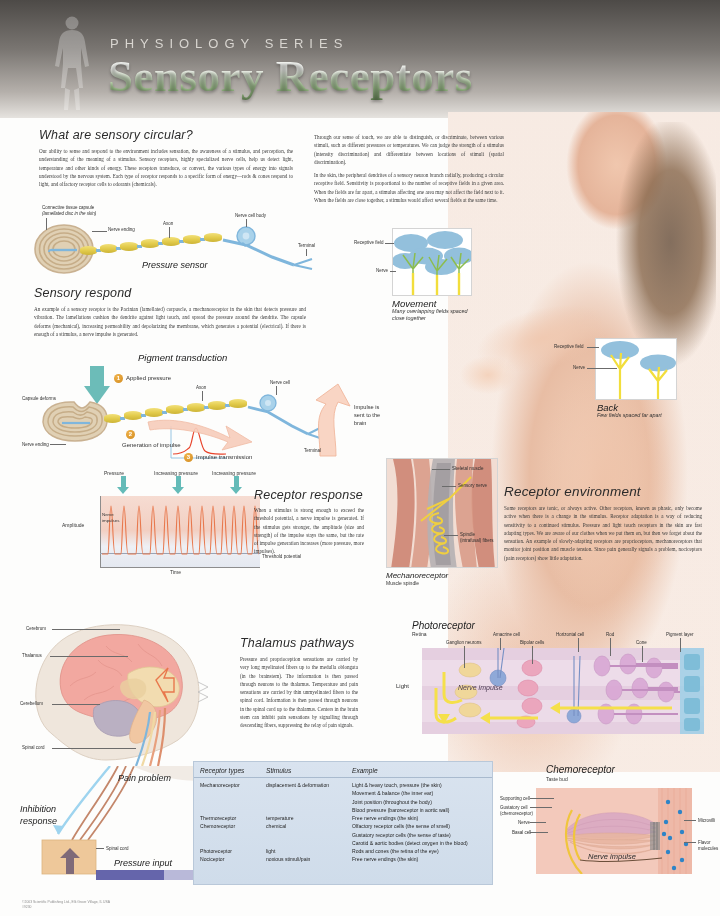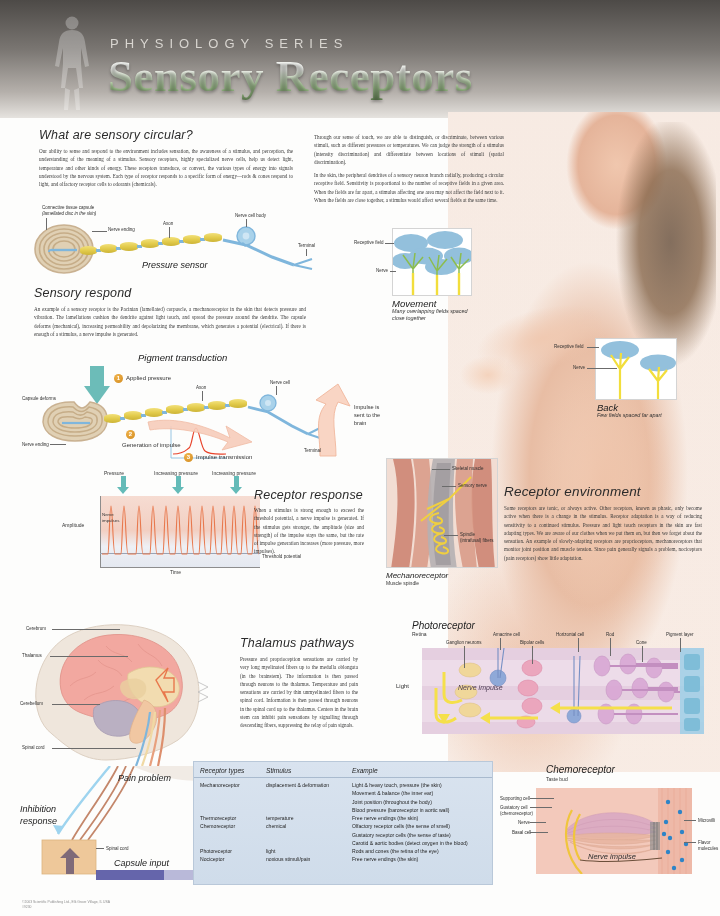--- a/index.html
+++ b/index.html
@@ -526,21 +526,21 @@
       <path d="M118 0 C150 14 178 16 190 14 L190 0 Z" fill="#eadfd6" opacity="0.6"></path>
       <rect x="28" y="74" width="54" height="34" fill="#eec89a" stroke="#dbb37f" stroke-width="0.8"></rect>
       <path d="M52 108 L52 92 L46 92 L56 82 L66 92 L60 92 L60 108 Z" fill="#7f6a78"></path>
       <rect x="82" y="104" width="108" height="10" fill="#4a4a9c" opacity="0.85"></rect>
       <rect x="150" y="104" width="40" height="10" fill="#ffffff" opacity="0.55"></rect>
     </svg>
     <div class="cap-i" style="position:absolute;left:6px;top:6px;width:60px;line-height:1.3;font-size:9px;margin-top:32px;">Inhibition response</div>
     <div class="cap-i" style="position:absolute;left:104px;top:7px;font-size:9px;">Pain problem</div>
     <div class="lbl" style="position:absolute;left:92px;top:80px;">Spinal cord</div>
     <div class="leader" style="left:82px;top:82px;width:8px;"></div>
-    <div class="cap-i" style="position:absolute;left:100px;top:92px;font-size:9px;">Capsule input</div>
+    <div class="cap-i" style="position:absolute;left:100px;top:92px;font-size:9px;">Pressure input</div>
   </div>
 
   <div style="position:absolute;left:388px;top:620px;width:320px;height:120px;">
     <div class="cap-i" style="position:absolute;left:24px;top:0px;font-size:10px;">Photoreceptor</div>
     <div class="cap-s" style="position:absolute;left:24px;top:11px;font-size:5px;">Retina</div>
 
     <div style="position:absolute;left:34px;top:28px;width:282px;height:86px;overflow:hidden;">
       <svg width="282" height="86" viewBox="0 0 282 86">
         <rect width="282" height="86" fill="#e5cfe0"></rect>
         <rect y="12" width="282" height="26" fill="#efe0ec" opacity="0.75"></rect>

